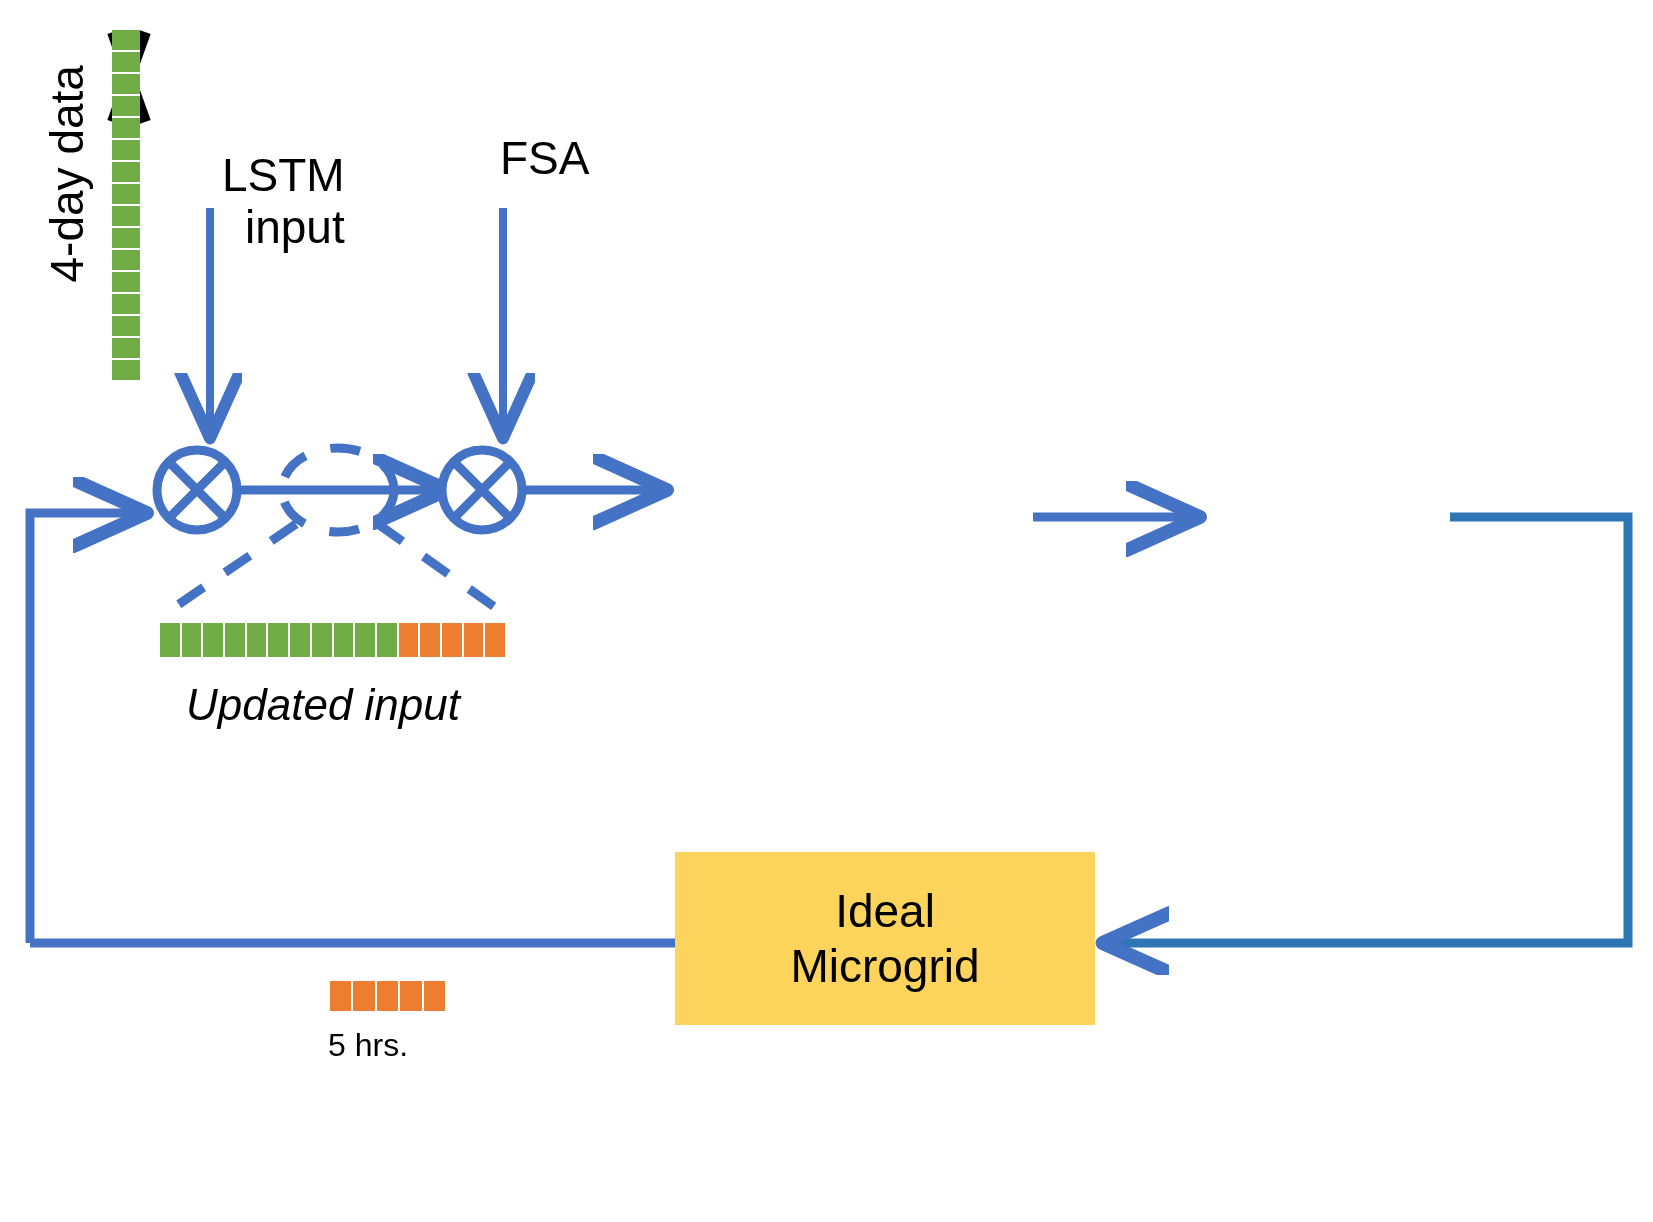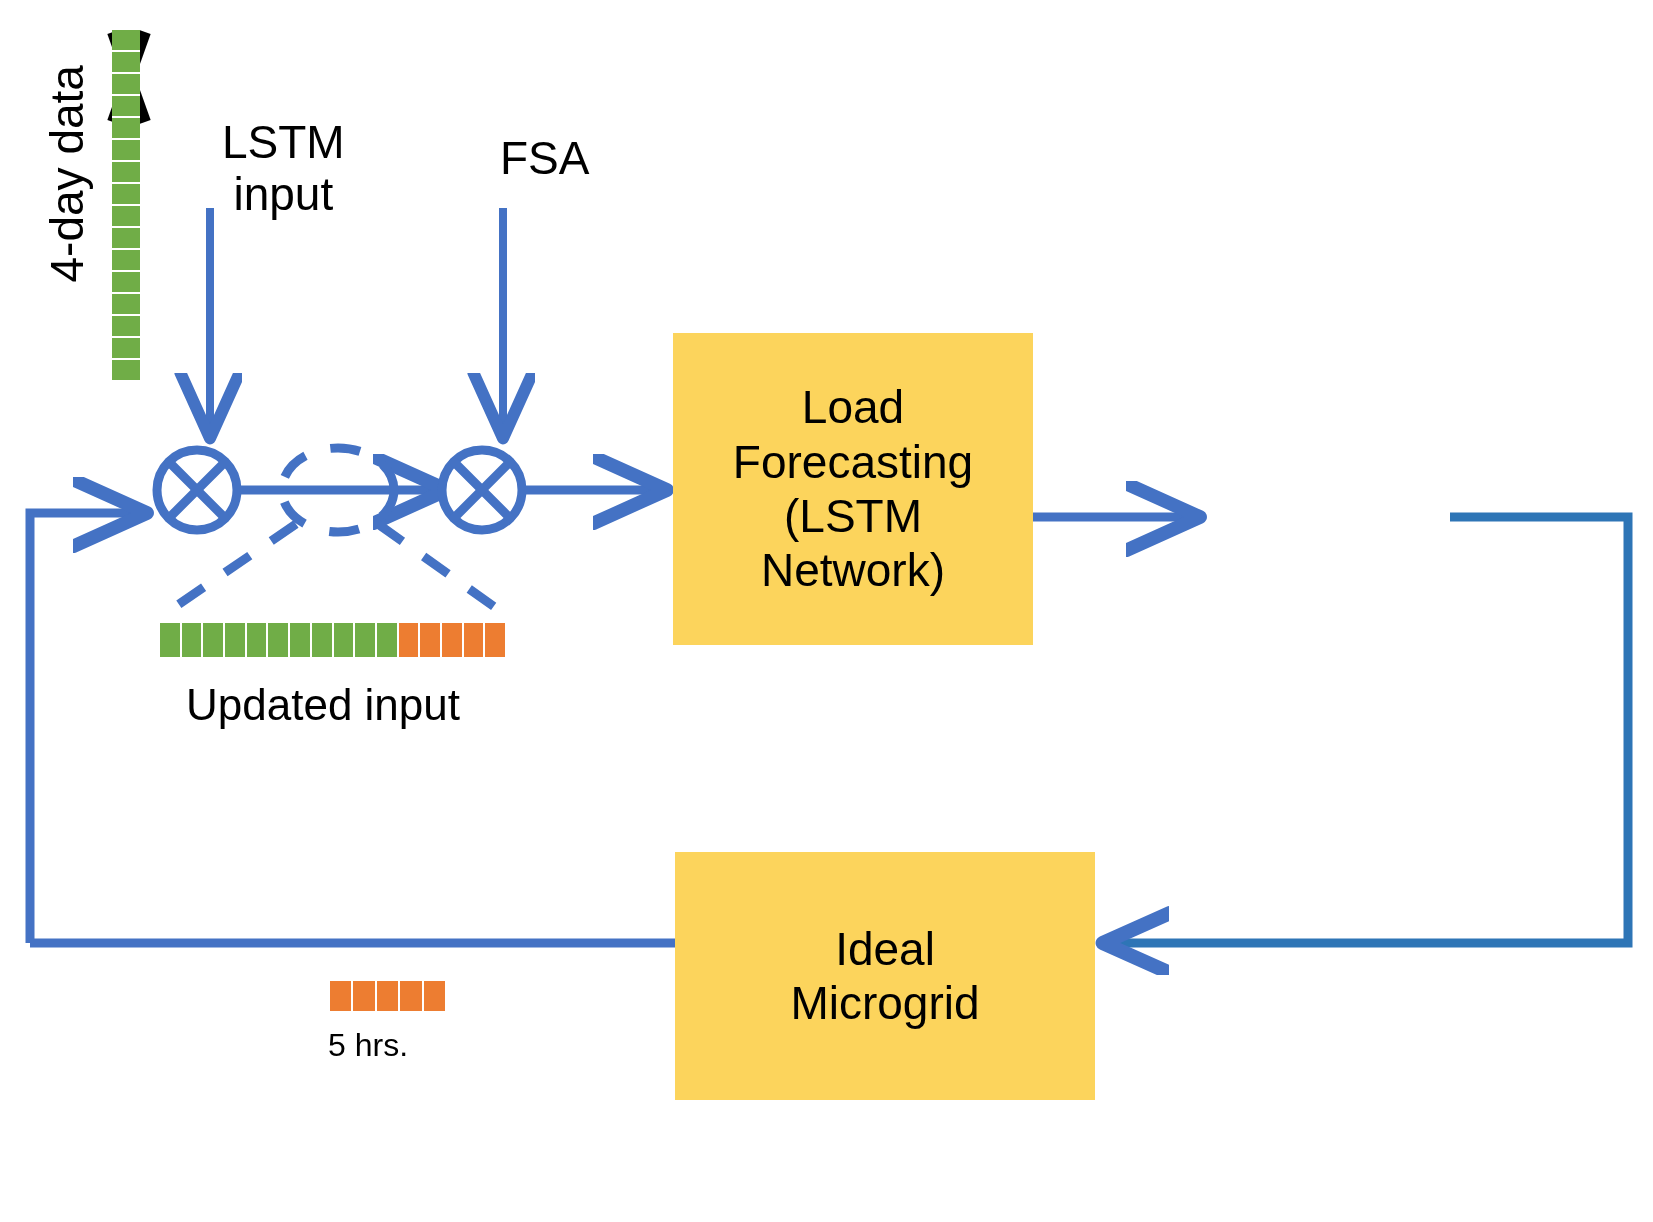--- a/index.html
+++ b/index.html
@@ -39,35 +39,36 @@
     top: 148px;
     width: 260px;
     text-align: center;
     font-size: 46px;
     transform: rotate(-90deg);
   }
 
   
   #label-lstm-input {
     left: 222px;
-    top: 117px;
-    font-size: 46px;
-    text-align: center;
+    top: 150px;
+    font-size: 46px;
+    text-align: right;
   }
   #label-fsa {
     left: 500px;
     top: 133px;
     font-size: 46px;
   }
 
   
   #label-updated-input {
     left: 186px;
     top: 680px;
     font-size: 44px;
+    font-style: italic;
   }
 
   
   #label-legend {
     left: 328px;
     top: 1028px;
     font-size: 32px;
   }
 
   
@@ -94,21 +95,21 @@
   #box-ems {
     left: 1207px;
     top: 396px;
     width: 243px;
     height: 241px;
   }
   #box-ideal-microgrid {
     left: 675px;
     top: 852px;
     width: 420px;
-    height: 248px;
+    height: 173px;
   }
 
   
   .seg-bar {
     position: absolute;
     display: flex;
   }
   .seg-bar.vertical { flex-direction: column; }
   .seg {
     background: #70AD47;
@@ -267,22 +268,18 @@
 
   <div class="label" id="label-lstm-input">LSTM
 input</div>
 
   <div class="label" id="label-fsa">FSA</div>
 
   <div class="label" id="label-updated-input">Updated input</div>
 
   <div class="label" id="label-legend"><span>5 hrs.</span><br></div>
 
-  <div class="box" id="box-load-forecasting">Load
-Forecasting
-(LSTM
-Network)</div>
 
 
   <div class="box" id="box-ideal-microgrid">Ideal
 Microgrid</div>
 
 </div>
 
 </body></html>

